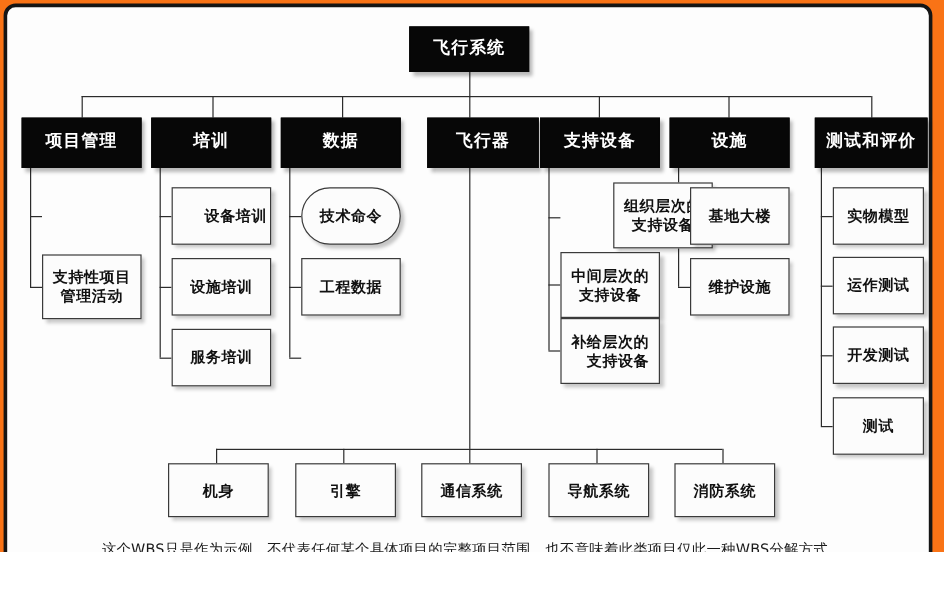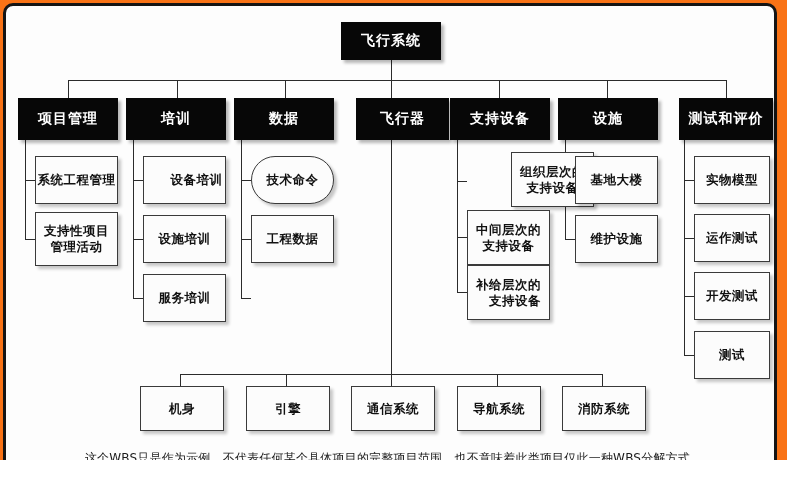--- a/index.html
+++ b/index.html
@@ -160,23 +160,20 @@
   <div class="node lvl1" style="left:450px; top:98px; width:100px; height:42px;">
     <span class="lbl">支持设备</span>
   </div>
   <div class="node lvl1" style="left:558px; top:98px; width:100px; height:42px;">
     <span class="lbl">设施</span>
   </div>
   <div class="node lvl1" style="left:679px; top:98px; width:94px; height:42px;align-items:center;">
     <span class="lbl">测试和评价</span>
   </div>
 
-  <div class="node lvl2" style="left:35px; top:156px; width:83px; height:48px;">
-    <span class="lbl">系统工程管理</span>
-  </div>
   <div class="node lvl2" style="left:35px; top:212px; width:83px; height:54px;">
     <span class="lbl">支持性项目
 管理活动</span>
   </div>
 
   <div class="node lvl2" style="left:143px; top:156px; width:83px; height:48px;padding-left:24px;">
     <span class="lbl">设备培训</span>
   </div>
   <div class="node lvl2" style="left:143px; top:215px; width:83px; height:48px;">
     <span class="lbl">设施培训</span>

